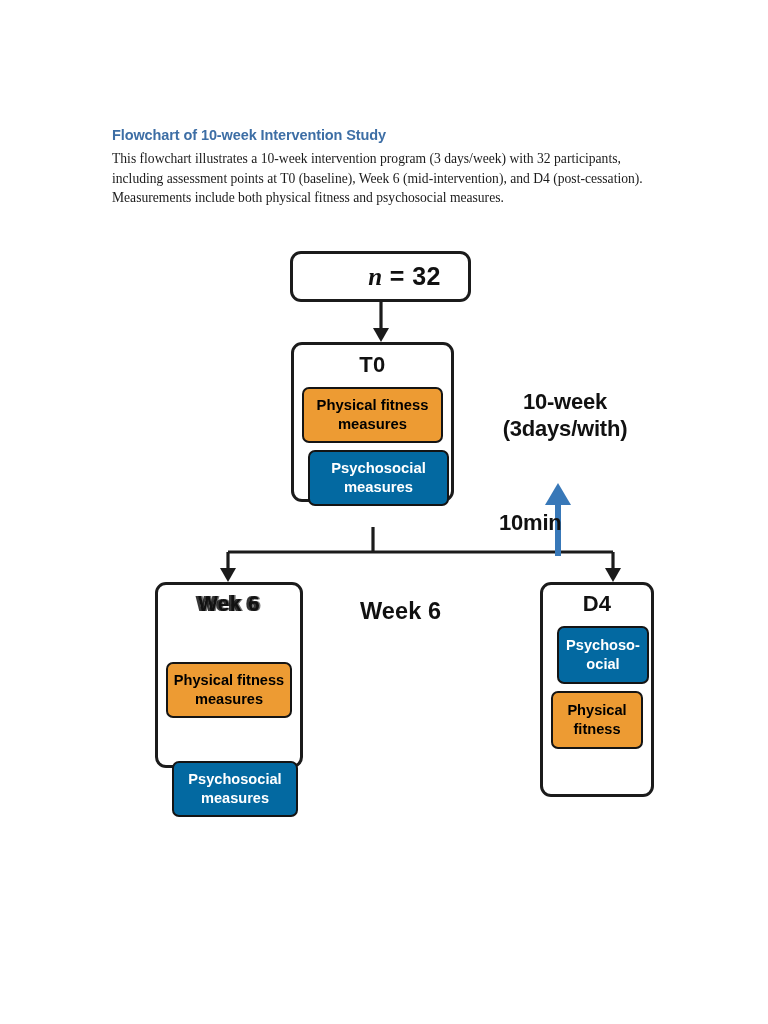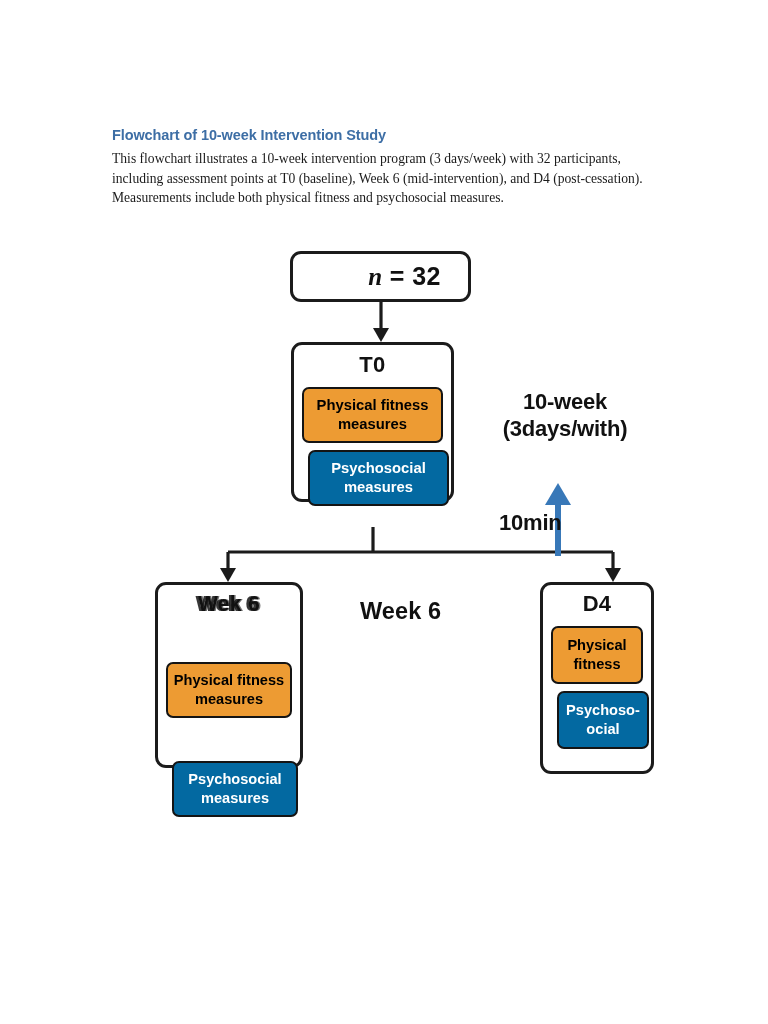--- a/index.html
+++ b/index.html
@@ -101,21 +101,21 @@
     top: 582px;
     width: 148px;
     height: 186px;
     padding: 4px 8px 8px 8px;
     gap: 36px;
   }
   .node-d4 {
     left: 540px;
     top: 582px;
     width: 114px;
-    height: 192px;
+    height: 215px;
     padding: 4px 8px 8px 8px;
   }
 
   .node-header {
     font-size: 22px;
     font-weight: bold;
     color: #111;
     line-height: 30px;
     letter-spacing: 0.3px;
     text-align: center;
@@ -222,22 +222,22 @@
   </div>
 
   <div class="node node-week6">
     <div class="node-header glitched">Wek 6</div>
     <div class="chip chip-orange">Physical fitness measures</div>
     <div class="chip chip-blue">Psychosocial measures</div>
   </div>
 
   <div class="node node-d4">
     <div class="node-header">D4</div>
+    <div class="chip chip-blue">Psychoso-ocial</div>
     <div class="chip chip-orange">Physical fitness</div>
-    <div class="chip chip-blue">Psychoso-ocial</div>
   </div>
 
   <div class="annot annot-intervention">
     <div>10-week</div>
     <div>(3days/with)</div>
   </div>
 
   <div class="annot annot-10min">10min</div>
 
   <div class="annot annot-week6-mid">Week 6</div>

